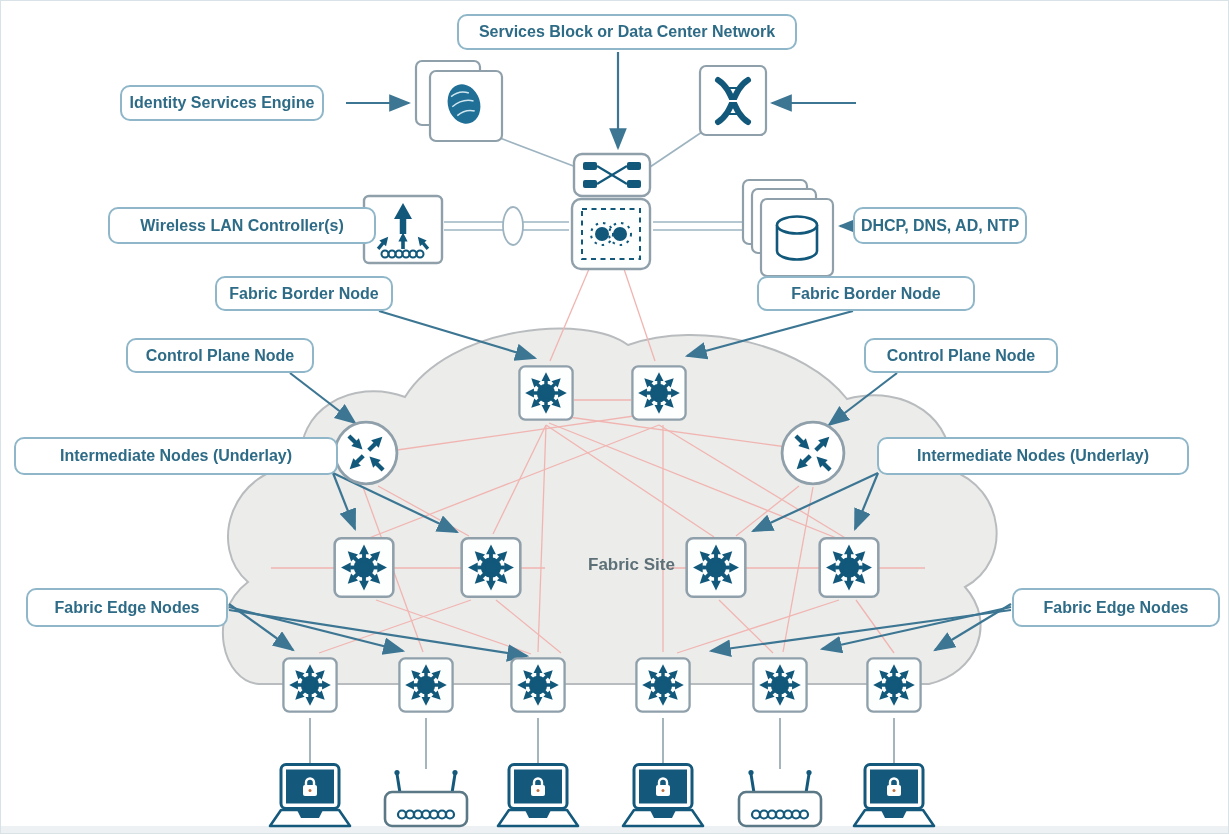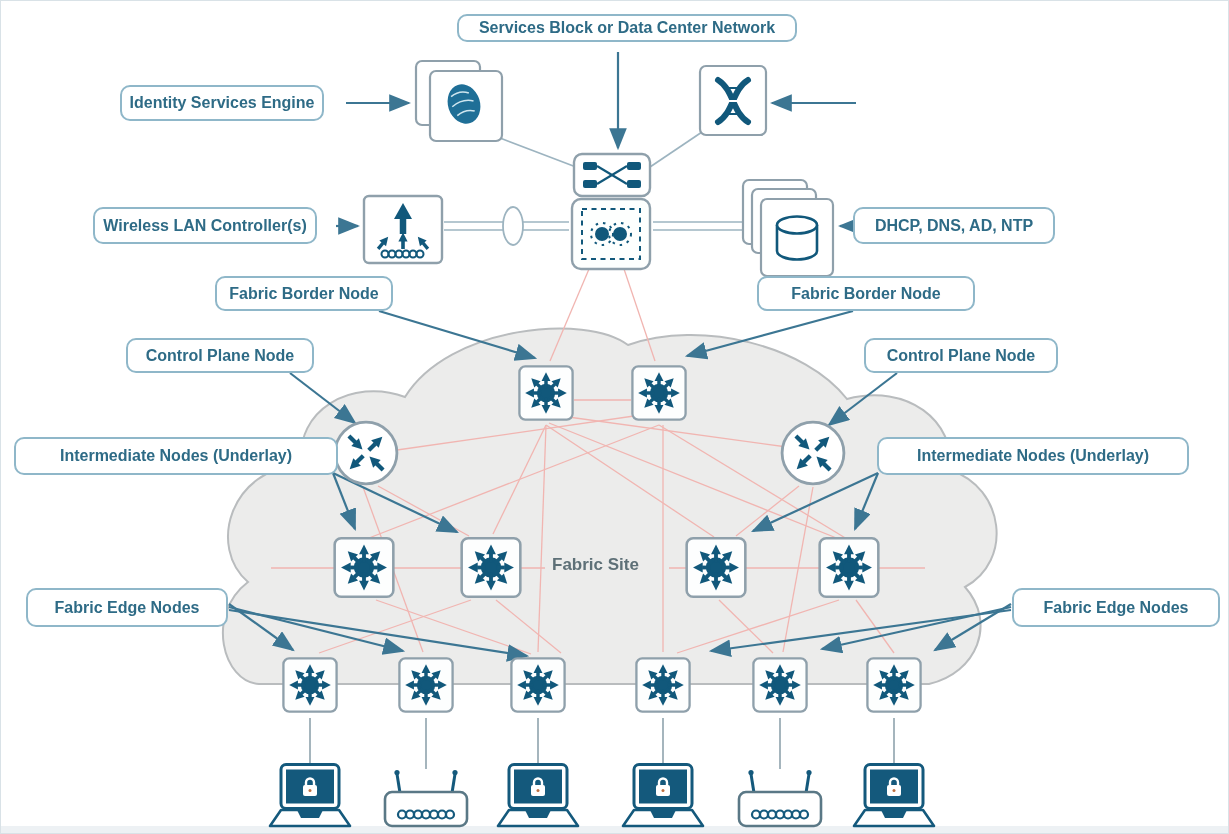--- a/index.html
+++ b/index.html
@@ -9,21 +9,21 @@
     border:1px solid #d9e2e7;box-sizing:border-box;
   }
   #lines{position:absolute;left:0;top:0;z-index:1;}
   .lbl{
     position:absolute;z-index:3;display:flex;align-items:center;justify-content:center;
     background:#ffffff;border:2px solid #8fb7c9;border-radius:10px;
     color:#2e6b86;font-weight:bold;font-size:16px;white-space:nowrap;
     box-sizing:border-box;text-align:center;
   }
   .plain-lbl{
-    position:absolute;z-index:3;color:#5e7077;font-weight:600;font-size:17px;white-space:nowrap;
+    position:absolute;z-index:3;color:#5e7077;font-weight:600;font-size:17px;white-space:nowrap;margin-left:36px;
   }
   .icon{position:absolute;z-index:2;}
   #bottom-band{position:absolute;left:0;bottom:0;width:100%;height:7px;background:#edf1f4;z-index:0;}
 </style>
 </head>
 <body>
 
 <div id="canvas">
 <div id="bottom-band"></div>
 
@@ -217,30 +217,30 @@
     <line x1="877" y1="472" x2="752" y2="530" marker-end="url(#ah)"></line>
     <line x1="228" y1="603" x2="292" y2="649" marker-end="url(#ah)"></line>
     <line x1="228" y1="606" x2="402" y2="650" marker-end="url(#ah)"></line>
     <line x1="228" y1="609" x2="526" y2="655" marker-end="url(#ah)"></line>
     <line x1="1010" y1="603" x2="934" y2="649" marker-end="url(#ah)"></line>
     <line x1="1010" y1="606" x2="821" y2="648" marker-end="url(#ah)"></line>
     <line x1="1010" y1="609" x2="710" y2="650" marker-end="url(#ah)"></line>
   </g>
 </svg>
 
-<div class="lbl" style="left:456px;top:13px;width:340px;height:28px">
+<div class="lbl" style="left:456px;top:13px;width:340px;height:36px">
       <span>Services Block or Data Center Network</span>
     </div>
 <div class="lbl" style="left:119px;top:84px;width:204px;height:36px">
       <span>Identity Services Engine</span>
     </div>
-<div class="lbl" style="left:92px;top:206px;width:224px;height:37px">
+<div class="lbl" style="left:107px;top:206px;width:268px;height:37px">
       <span>Wireless LAN Controller(s)</span>
     </div>
-<div class="lbl" style="left:852px;top:206px;width:202px;height:37px">
+<div class="lbl" style="left:852px;top:206px;width:174px;height:37px">
       <span>DHCP, DNS, AD, NTP</span>
     </div>
 <div class="lbl" style="left:214px;top:275px;width:178px;height:35px">
       <span>Fabric Border Node</span>
     </div>
 <div class="lbl" style="left:756px;top:275px;width:218px;height:35px">
       <span>Fabric Border Node</span>
     </div>
 <div class="lbl" style="left:125px;top:337px;width:188px;height:35px">
       <span>Control Plane Node</span>

